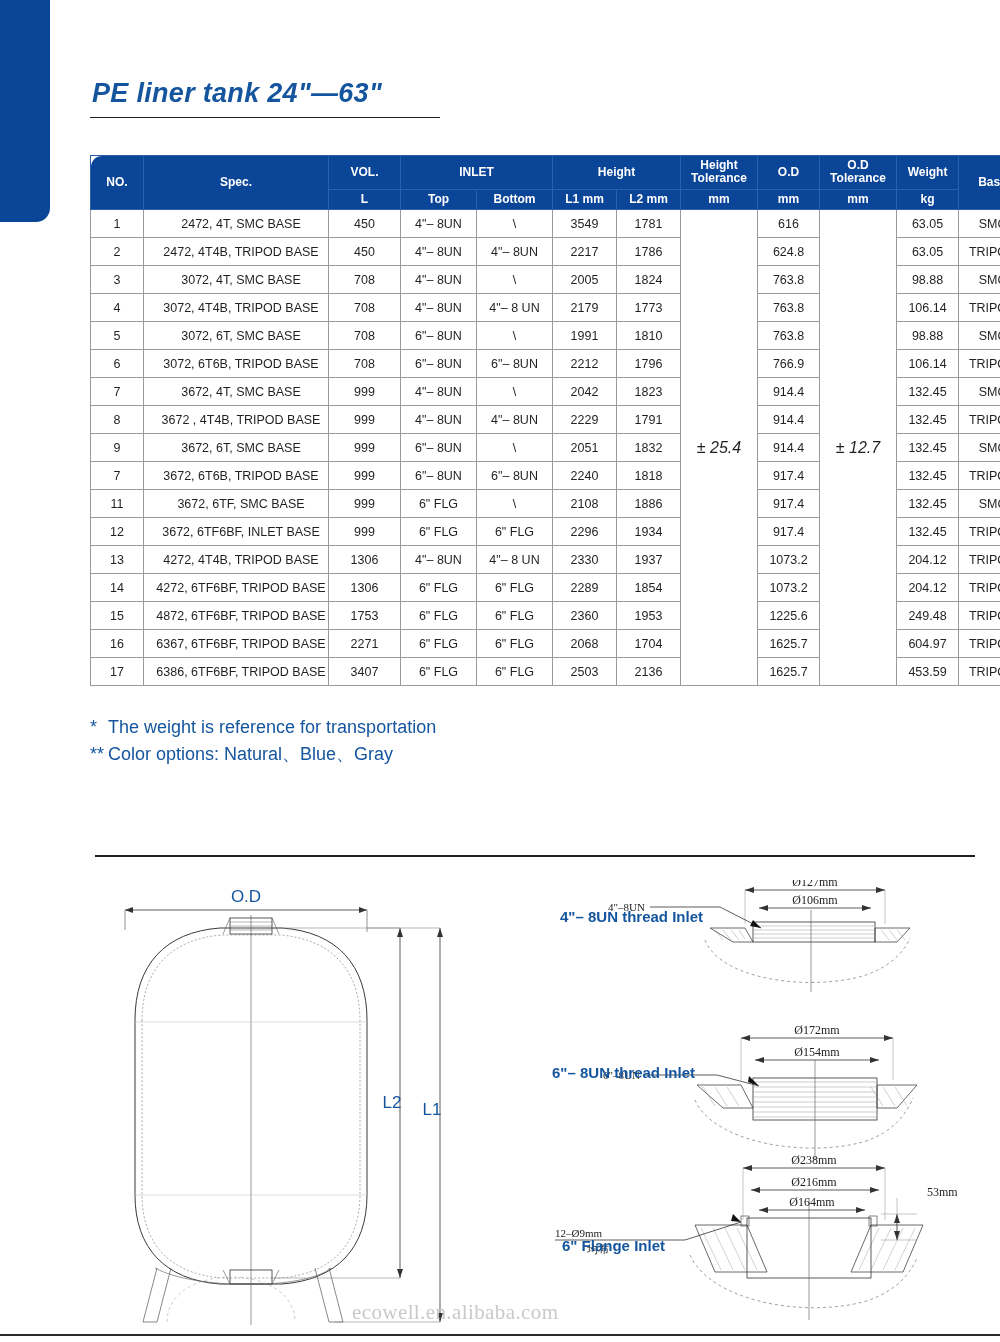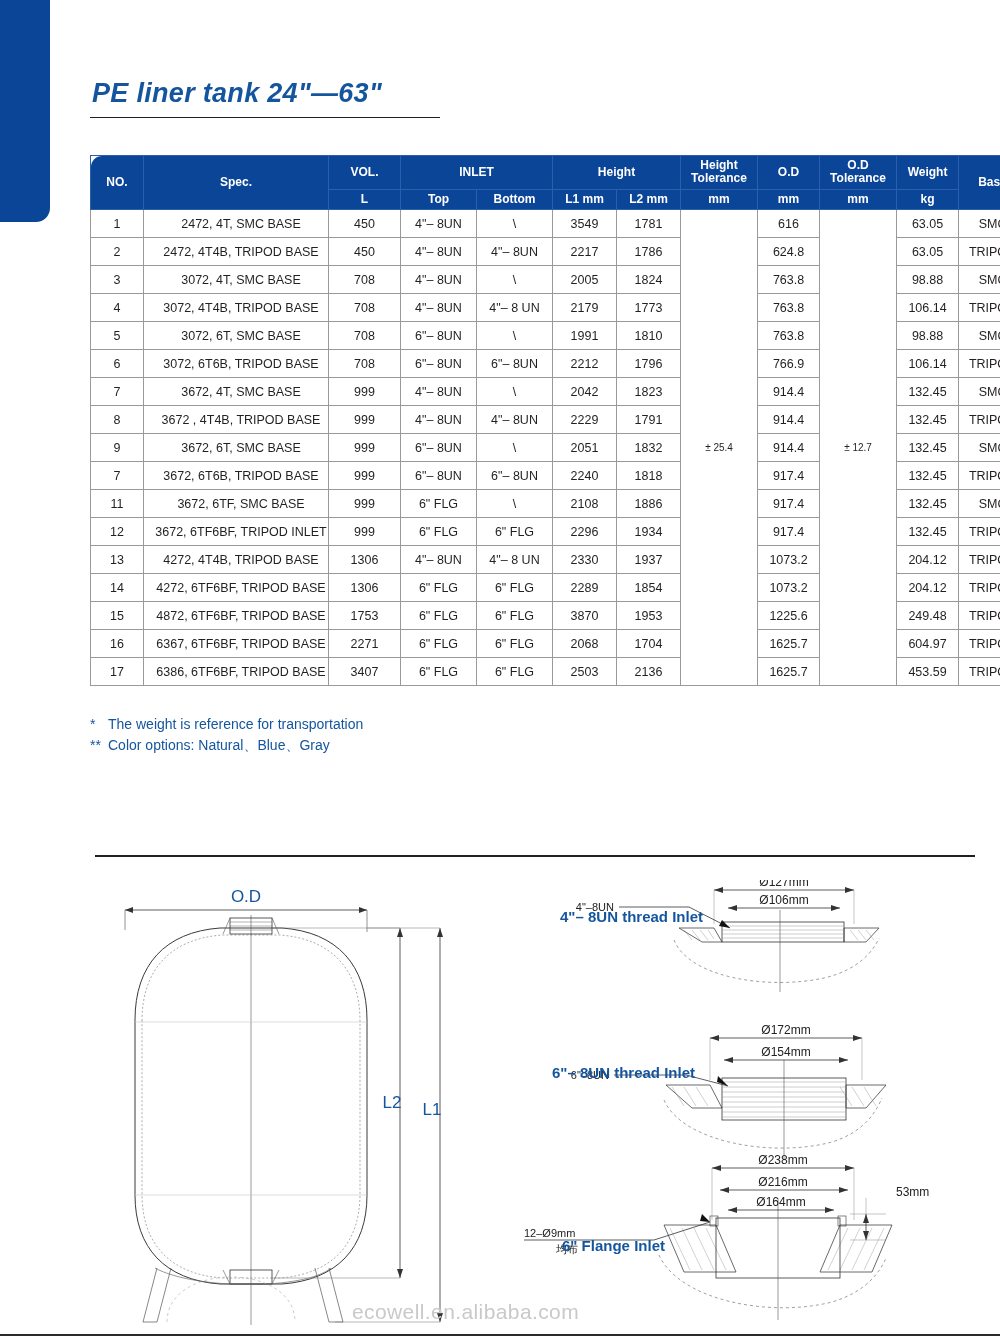--- a/index.html
+++ b/index.html
@@ -39,55 +39,55 @@
   }
   table.spec thead th{
     background:#0b4598; color:#ffffff; font-weight:bold;
     font-size:12px; line-height:1.12; border-color:#2a5fae;
     padding:3px 1px;
   }
   table.spec thead tr:first-child th:first-child{ border-top-left-radius:11px; }
   table.spec thead tr:first-child th:last-child{ border-top-right-radius:11px; }
   table.spec tbody td{ height:28px; color:#231f20; font-size:12.5px; }
   table.spec tbody td.spec-cell{ text-align:center; padding-left:10px; }
-  table.spec tbody td.tol{ font-size:10px; }
+  table.spec tbody td.tol{ font-size:16px;font-style:italic; }
   
   col.c-no{width:53px}
   col.c-spec{width:185px}
   col.c-vol{width:72px}
   col.c-top{width:76px}
   col.c-bot{width:76px}
   col.c-l1{width:64px}
   col.c-l2{width:64px}
   col.c-ht{width:77px}
   col.c-od{width:62px}
   col.c-odt{width:77px}
   col.c-wt{width:62px}
   col.c-base{width:68px}
   
-  .notes{ position:absolute; left:90px; top:714px; color:#14559e; font-size:14px; line-height:1.5; }
+  .notes{ position:absolute; left:90px; top:714px; color:#14559e; font-size:18px; line-height:1.5; }
   .notes div{ white-space:nowrap; }
   .notes .mark{ display:inline-block; width:18px; }
   
   .section-rule{ position:absolute; left:95px; top:855px; width:880px; height:1.5px; background:#231f20; }
   
   .draw-left{ position:absolute; left:95px; top:870px; width:430px; height:460px; }
-  .draw-right{ position:absolute; left:514px; top:880px; width:450px; height:450px; }
+  .draw-right{ position:absolute; left:545px; top:880px; width:450px; height:450px;font-family:Liberation Serif, serif; }
   .dim-label{ fill:#14559e; font-family:"Liberation Sans", sans-serif; }
   .inlet-title{
     position:absolute; color:#14559e; font-size:15px; font-weight:bold; white-space:nowrap;
   }
   .it1{ left:560px; top:908px; }
   .it2{ left:552px; top:1064px; }
   .it3{ left:562px; top:1237px; }
   
   .watermark{
     position:absolute; left:352px; top:1300px;
     font-size:21px; color:#c9c9c9; letter-spacing:.4px;
-    font-family:Liberation Sans, sans-serif; white-space:nowrap;
+    font-family:Liberation Serif, serif; white-space:nowrap;
   }
   .bottom-rule{ position:absolute; left:0; top:1334px; width:1000px; height:2px; background:#2b2b2b; }
 </style>
 </head>
 <body>
 
 <div class="left-block"></div>
 
 <div class="title-wrap">
   <div class="title">PE liner tank 24"—63"</div>
@@ -265,21 +265,21 @@
           <td>6" FLG</td>
           <td>\</td>
           <td>2108</td>
           <td>1886</td>
           <td>917.4</td>
           <td>132.45</td>
           <td>SMC</td>
         </tr>
         <tr>
           <td>12</td>
-          <td class="spec-cell">3672, 6TF6BF, TRIPOD INLET</td>
+          <td class="spec-cell">3672, 6TF6BF, INLET BASE</td>
           <td>999</td>
           <td>6" FLG</td>
           <td>6" FLG</td>
           <td>2296</td>
           <td>1934</td>
           <td>917.4</td>
           <td>132.45</td>
           <td>TRIPOD</td>
         </tr>
         <tr>
@@ -305,21 +305,21 @@
           <td>1073.2</td>
           <td>204.12</td>
           <td>TRIPOD</td>
         </tr>
         <tr>
           <td>15</td>
           <td class="spec-cell">4872, 6TF6BF, TRIPOD BASE</td>
           <td>1753</td>
           <td>6" FLG</td>
           <td>6" FLG</td>
-          <td>3870</td>
+          <td>2360</td>
           <td>1953</td>
           <td>1225.6</td>
           <td>249.48</td>
           <td>TRIPOD</td>
         </tr>
         <tr>
           <td>16</td>
           <td class="spec-cell">6367, 6TF6BF, TRIPOD BASE</td>
           <td>2271</td>
           <td>6" FLG</td>

